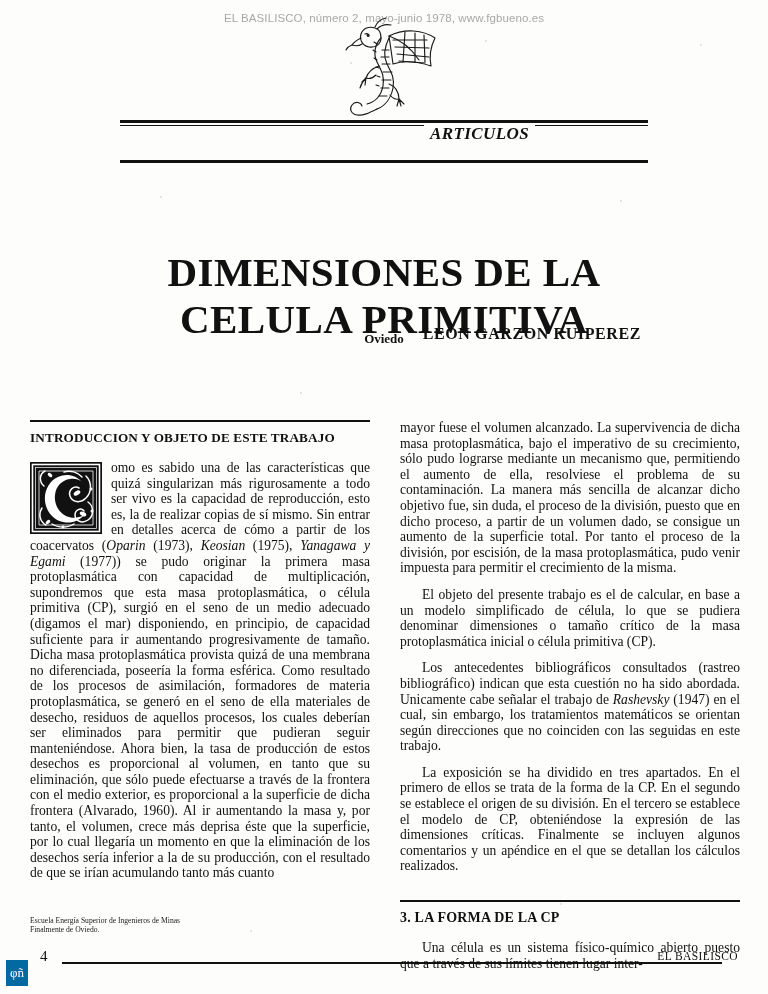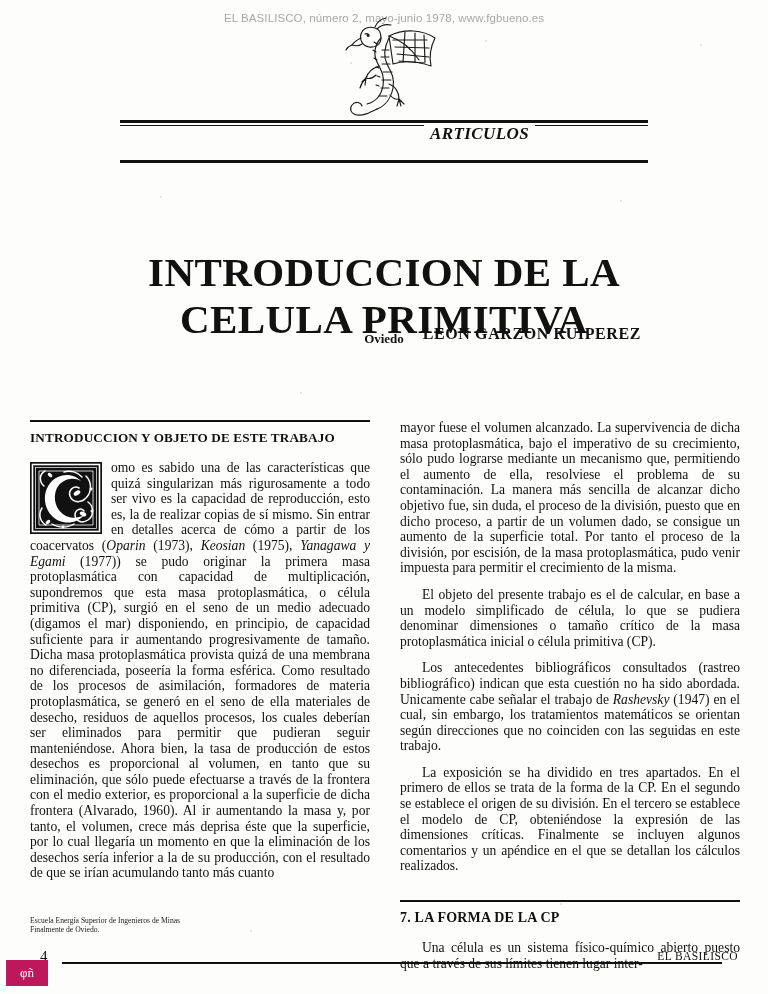--- a/index.html
+++ b/index.html
@@ -131,22 +131,22 @@
     position:absolute; left:40px; top:948px;
     font-size:15px; font-weight:normal;
   }
   .footer-right {
     position:absolute; right:30px; top:950px;
     font-size:11.5px; letter-spacing:.4px;
     font-family:"Liberation Serif", serif;
   }
   .logo-mark {
     position:absolute; left:6px; top:960px;
-    width:42px; height:26px;
-    background:#be185d;
+    width:22px; height:26px;
+    background:#0369a1;
     color:#fff;
     font-size:13px;
     line-height:26px;
     text-align:center;
     font-family:"Liberation Serif", serif;
   }
 
   
   .speck { position:absolute; background:#d9d9d9; border-radius:50%; }
 </style>
@@ -197,21 +197,21 @@
   <div class="rule-band">
     <div class="r1"></div>
     <div class="r2"></div>
     <div class="articulos-row">
       <span class="articulos">ARTICULOS</span>
     </div>
     <div class="r3"></div>
   </div>
 
   <h1 class="title">
-    <span>INTRODUCCION DE LA</span>
+    <span>DIMENSIONES DE LA</span>
     <span class="l2">CELULA PRIMITIVA</span>
   </h1>
   <div class="byline">LEON GARZON RUIPEREZ</div>
   <div class="affil">Oviedo</div>
 
   <div class="col col-left">
     <div class="sec-rule"></div>
     <div class="sec-head">INTRODUCCION Y OBJETO DE ESTE TRABAJO</div>
 
     <div class="dropcap-wrap">
@@ -251,21 +251,21 @@
   </div>
 
   <div class="col col-right">
     <p class="body">mayor fuese el volumen alcanzado. La supervivencia de dicha masa protoplasmática, bajo el imperativo de su crecimiento, sólo pudo lograrse mediante un mecanismo que, permitiendo el aumento de ella, resolviese el problema de su contaminación. La manera más sencilla de alcanzar dicho objetivo fue, sin duda, el proceso de la división, puesto que en dicho proceso, a partir de un volumen dado, se consigue un aumento de la superficie total. Por tanto el proceso de la división, por escisión, de la masa protoplasmática, pudo venir impuesta para permitir el crecimiento de la misma.</p>
     <p class="body">El objeto del presente trabajo es el de calcular, en base a un modelo simplificado de célula, lo que se pudiera denominar dimensiones o tamaño crítico de la masa protoplasmática inicial o célula primitiva (CP).</p>
     <p class="body indent"><span>Los antecedentes bibliográficos consultados (rastreo bibliográfico) indican que esta cuestión no ha sido abordada. Unicamente cabe señalar el trabajo de </span><i>Rashevsky</i><span> (1947) en el cual, sin embargo, los tratamientos matemáticos se orientan según direcciones que no coinciden con las seguidas en este trabajo.</span></p>
     <p class="body">La exposición se ha dividido en tres apartados. En el primero de ellos se trata de la forma de la CP. En el segundo se establece el origen de su división. En el tercero se establece el modelo de CP, obteniéndose la expresión de las dimensiones críticas. Finalmente se incluyen algunos comentarios y un apéndice en el que se detallan los cálculos realizados.</p>
 
     <div style="height:26px"></div>
     <div class="sec-rule"></div>
-    <div class="sec-head num">7. LA FORMA DE LA CP</div>
+    <div class="sec-head num">3. LA FORMA DE LA CP</div>
     <p class="body indent">Una célula es un sistema físico-químico abierto puesto que a través de sus límites tienen lugar inter-</p>
   </div>
 
   <div class="footnote">
     <div>Escuela Energía Superior de Ingenieros de Minas</div>
     <div>Finalmente de Oviedo.</div>
   </div>
 
   <div class="folio">4</div>
   <div class="footer-rule"></div>

